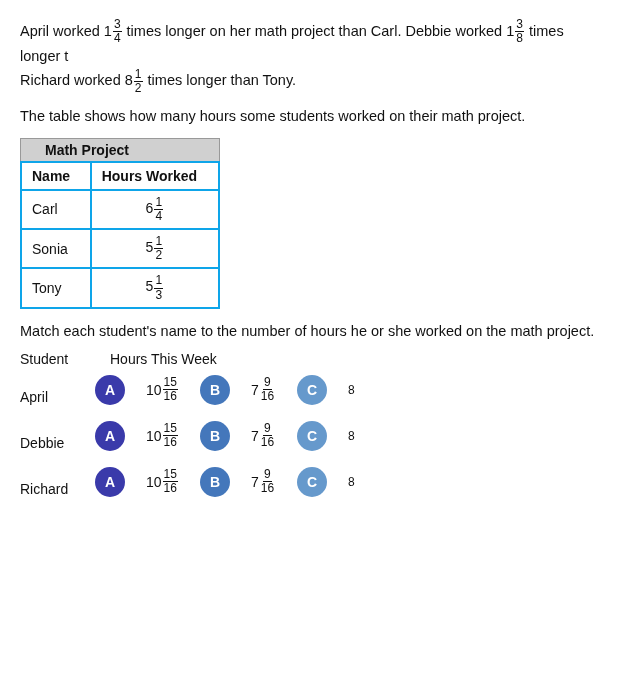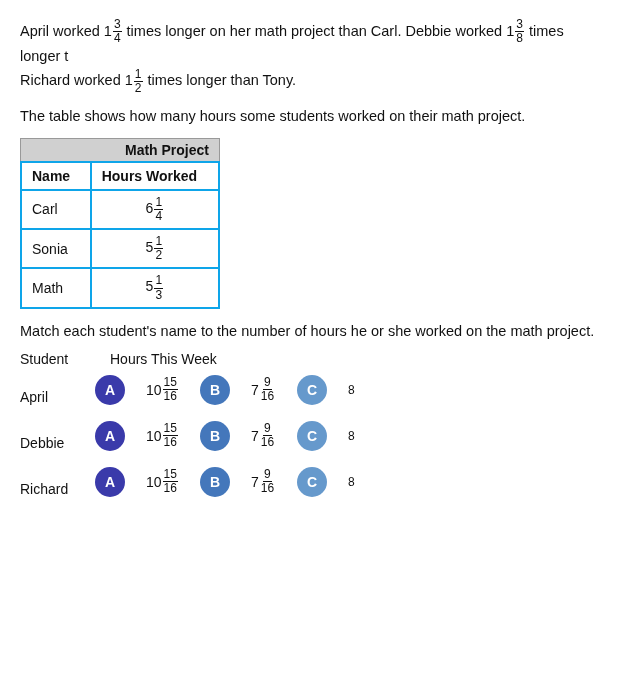--- a/index.html
+++ b/index.html
@@ -39,24 +39,24 @@
       margin-bottom: 14px;
     }
     table.math-table {
       border-collapse: collapse;
       min-width: 200px;
     }
     table.math-table caption {
       background: #d0d0d0;
       font-weight: bold;
       font-size: 14px;
-      padding: 3px 10px;
+      padding: 3px 24px;
       border: 1px solid #999;
       border-bottom: none;
-      text-align: right;
+      text-align: left;
     }
     table.math-table th, table.math-table td {
       border: 2px solid #0ea5e9;
       padding: 5px 18px 5px 10px;
       font-size: 14px;
       text-align: left;
       background: #fff;
     }
     table.math-table th {
       background: #fff;
@@ -134,21 +134,21 @@
       </span>
     </span>
     <span> times longer on her math project than Carl. Debbie worked 1</span><span class="fraction">
       <span class="num">3</span>
       <span class="den">8</span>
     </span>
     <span> times longer t</span>
   </span>
   <br>
   <span>
-    <span>Richard worked 1</span><span class="fraction">
+    <span>Richard worked 8</span><span class="fraction">
       <span class="num">1</span>
       <span class="den">2</span>
     </span>
     <span> times longer than Tony.</span>
   </span>
 </div>
 
 <div class="intro-text">
   <span>The table shows how many hours some students worked on their math project.</span>
 </div>
@@ -171,21 +171,21 @@
             </span></td>
         </tr>
         <tr>
           <td>Sonia</td>
           <td class="val-cell">5<span class="fraction">
               <span class="num">1</span>
               <span class="den">2</span>
             </span></td>
         </tr>
         <tr>
-          <td>Math</td>
+          <td>Tony</td>
           <td class="val-cell">5<span class="fraction">
               <span class="num">1</span>
               <span class="den">3</span>
             </span></td>
         </tr>
       </tbody>
   </table>
 </div>
 
 <div class="match-section">

